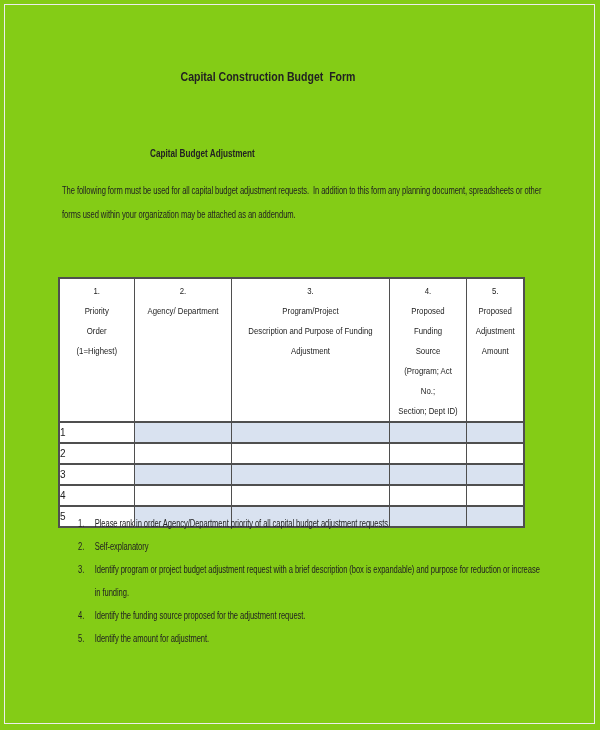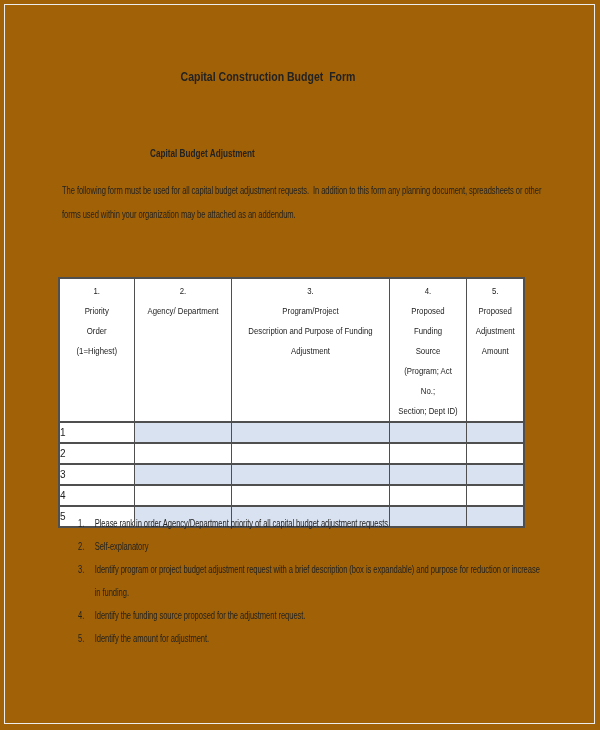--- a/index.html
+++ b/index.html
@@ -5,21 +5,21 @@
   html, body { margin: 0; padding: 0; background: #ffffff; }
   body {
     font-family: "Liberation Sans", sans-serif;
     color: var(--text, #222222);
     -webkit-font-smoothing: antialiased;
   }
   .page {
     position: relative;
     width: 600px;
     height: 730px;
-    background: #a16207;
+    background: #84cc16;
     overflow: hidden;
   }
   .page-edge {
     position: absolute;
     left: 4px; top: 4px;
     width: 589px; height: 718px;
     border: 1px solid var(--page-edge, #ececec);
     pointer-events: none;
   }
   .doc-title {

